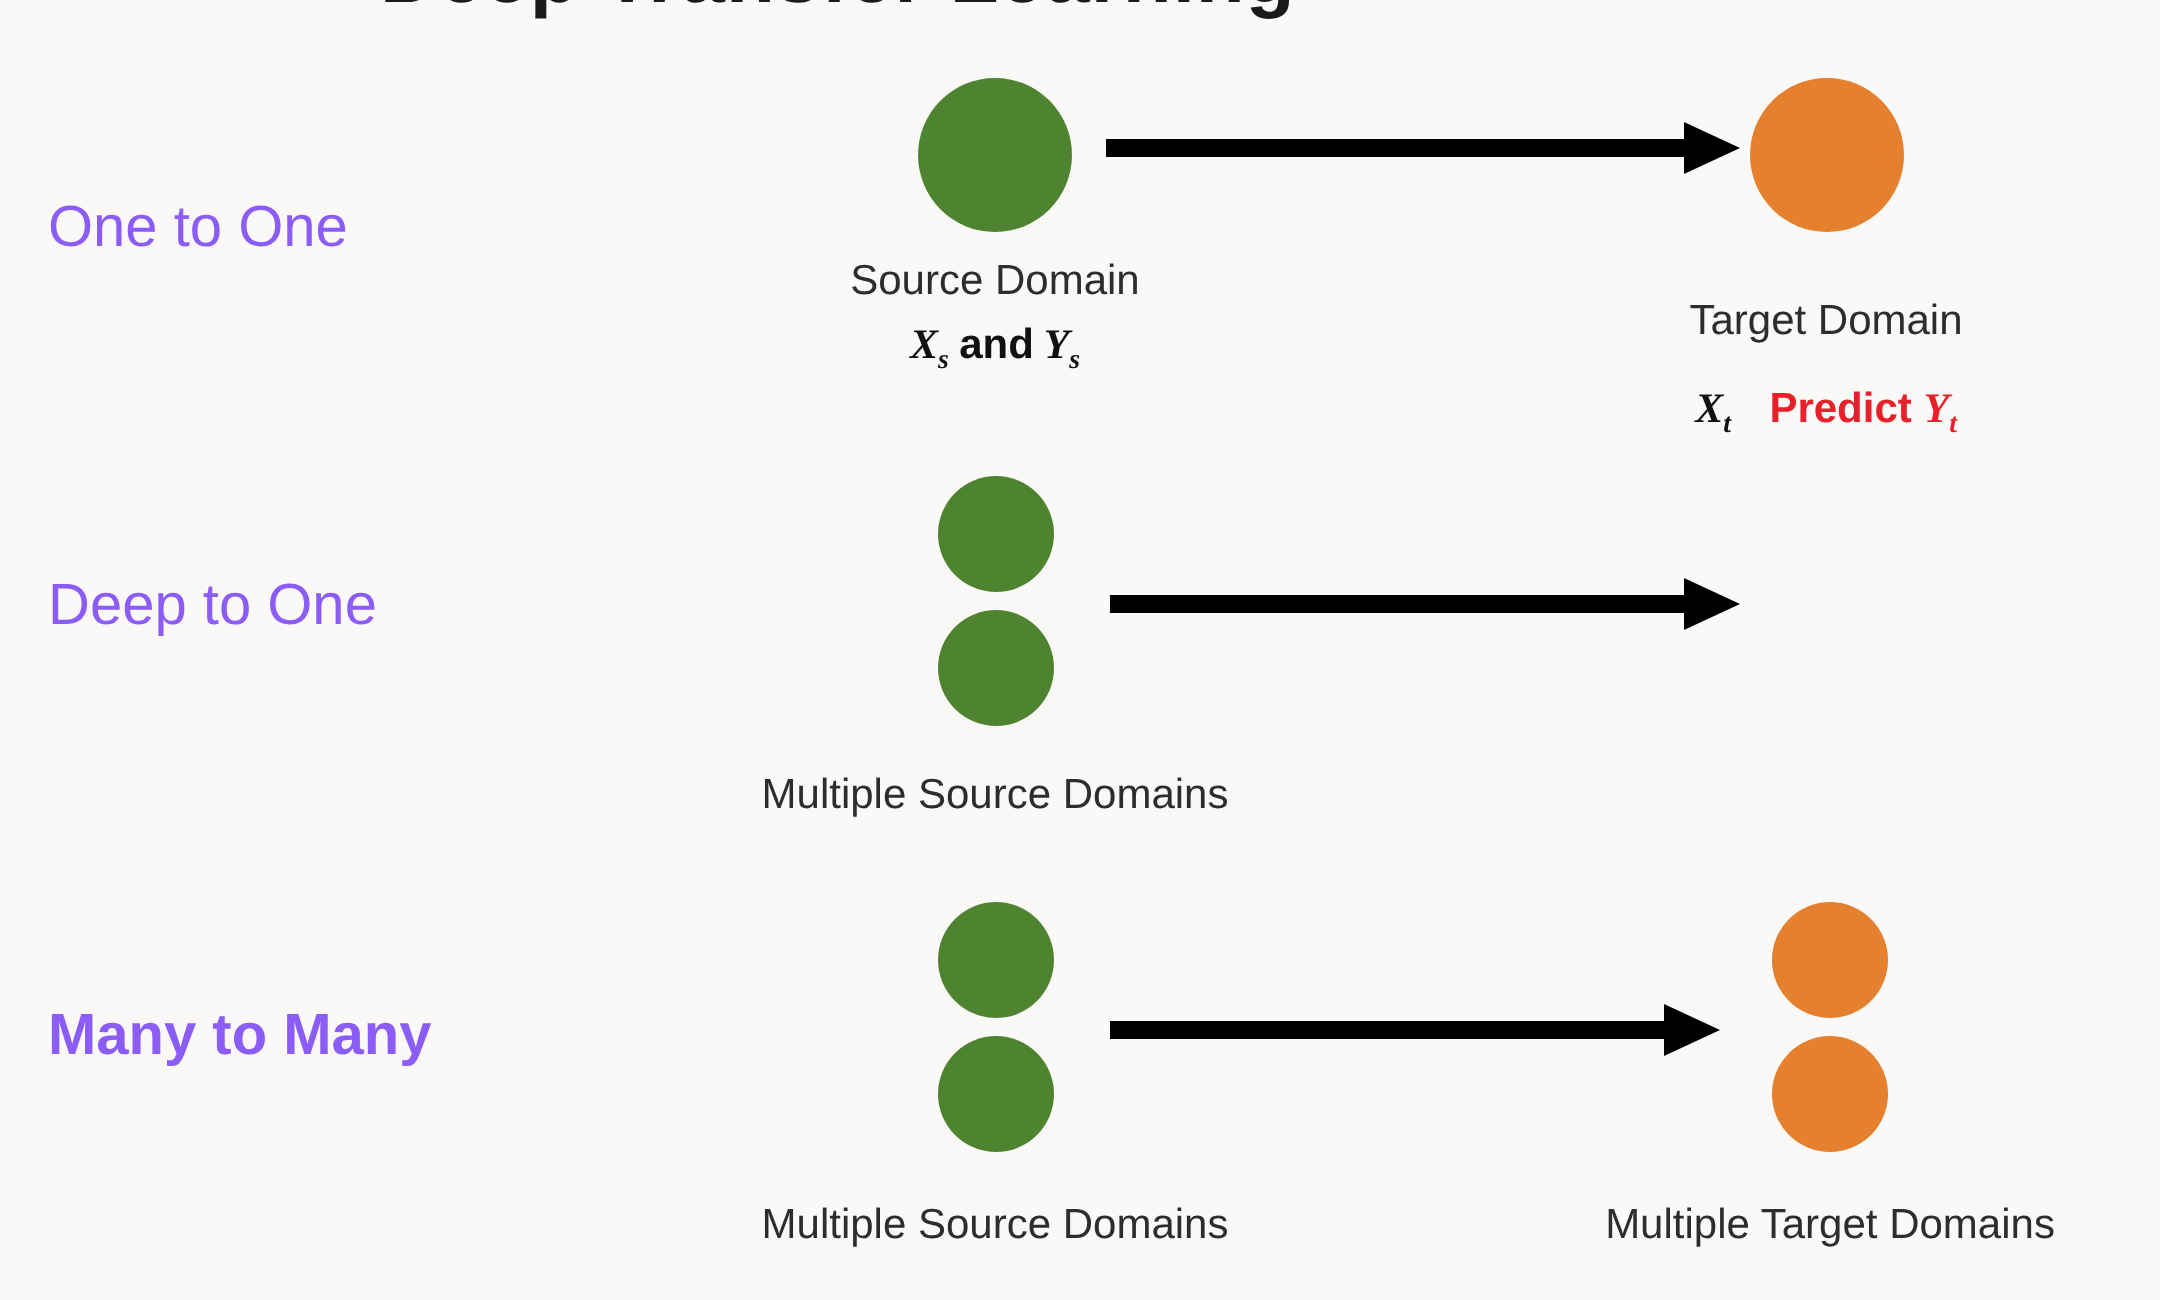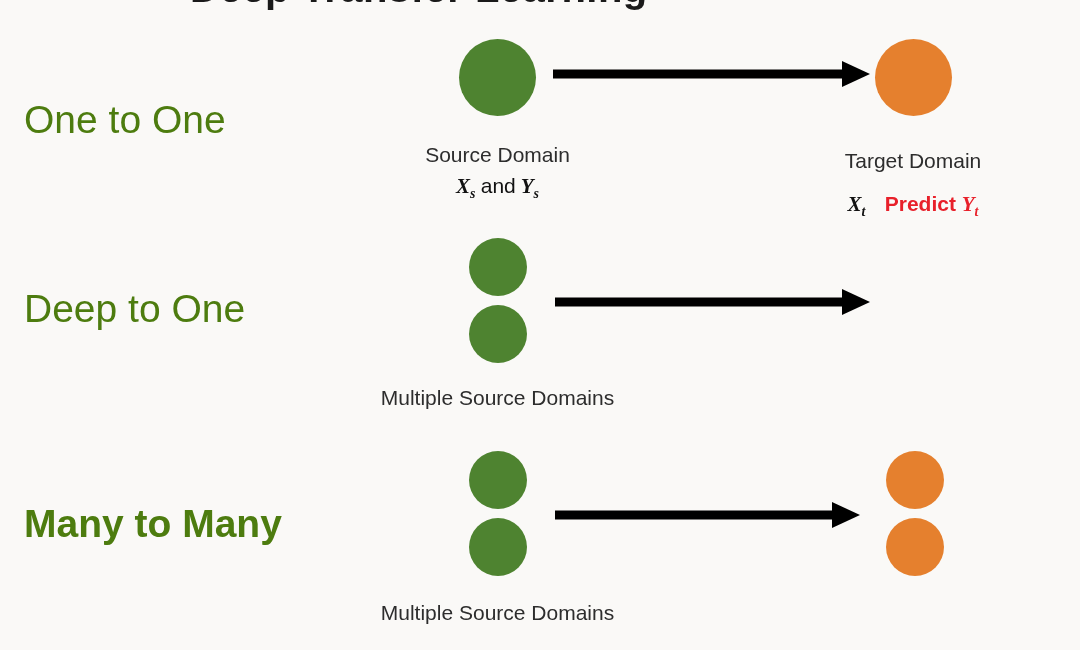--- a/index.html
+++ b/index.html
@@ -43,22 +43,22 @@
     width: 1080px;
   }
   .row-1 { top: 0px;   height: 215px; }
   .row-2 { top: 225px; height: 190px; }
   .row-3 { top: 440px; height: 195px; }
 
   
   .row-label {
     position: absolute;
     left: 24px;
-    font-size: 39px;
-    color: #4d7c0f;
+    font-size: 29px;
+    color: #8b5cf6;
     font-weight: 400;
     white-space: nowrap;
     font-family: "Liberation Sans", sans-serif;
   }
   .row-1 .row-label { top: 98px; }
   .row-2 .row-label { top: 62px; }
   .row-3 .row-label { top: 62px; font-weight: bold; }
 
   
   .node-group {
@@ -94,21 +94,21 @@
     white-space: nowrap;
     font-family: "Liberation Serif", serif;
     font-weight: 700;
     font-style: italic;
     color: #111;
     margin-top: 7px;
   }
   .caption-sub .upright {
     font-family: "Liberation Sans", sans-serif;
     font-style: normal;
-    font-weight: 400;
+    font-weight: 700;
   }
   .caption-sub .predict {
     color: #e8202a;
     font-family: "Liberation Sans", sans-serif;
     font-style: normal;
     font-weight: 700;
   }
   .caption-sub .predict .var {
     font-family: "Liberation Serif", serif;
     font-style: italic;
@@ -129,21 +129,21 @@
   <div class="title-fragment">Deep Transfer Learning</div>
 
   <div class="row row-1">
 
     <div class="row-label">One to One</div>
 
     <div class="node-group" style="left:409px; top:39px; width:177px;">
       <div class="stack">
         <span class="circle green big"></span>
       </div>
-      <div class="caption" style="margin-top:26px;">Source Domain</div>
+      <div class="caption" style="margin-top:12px;">Source Domain</div>
       <div class="caption-sub">
         <span>X<sub>s</sub></span>
         <span class="upright">and</span>
         <span>Y<sub>s</sub></span>
       </div>
     </div>
 
     <svg class="arrow" style="left:550px; top:58px;" width="322" height="32" viewBox="0 0 322 32">
       <line x1="3" y1="16" x2="296" y2="16" stroke="#000" stroke-width="9"></line>
       <polygon points="292,3 320,16 292,29" fill="#000"></polygon>
@@ -195,16 +195,17 @@
     <svg class="arrow" style="left:552px; top:59px;" width="310" height="32" viewBox="0 0 310 32">
       <line x1="3" y1="16" x2="284" y2="16" stroke="#000" stroke-width="9"></line>
       <polygon points="280,3 308,16 280,29" fill="#000"></polygon>
     </svg>
 
     <div class="node-group" style="left:822px; top:11px; width:186px;">
       <div class="stack">
         <span class="circle orange small"></span>
         <span class="circle orange small"></span>
       </div>
+      <div class="caption" style="margin-top:24px;">Multiple Target Domains</div>
     </div>
   </div>
 
 </div>
 
 </body></html>

